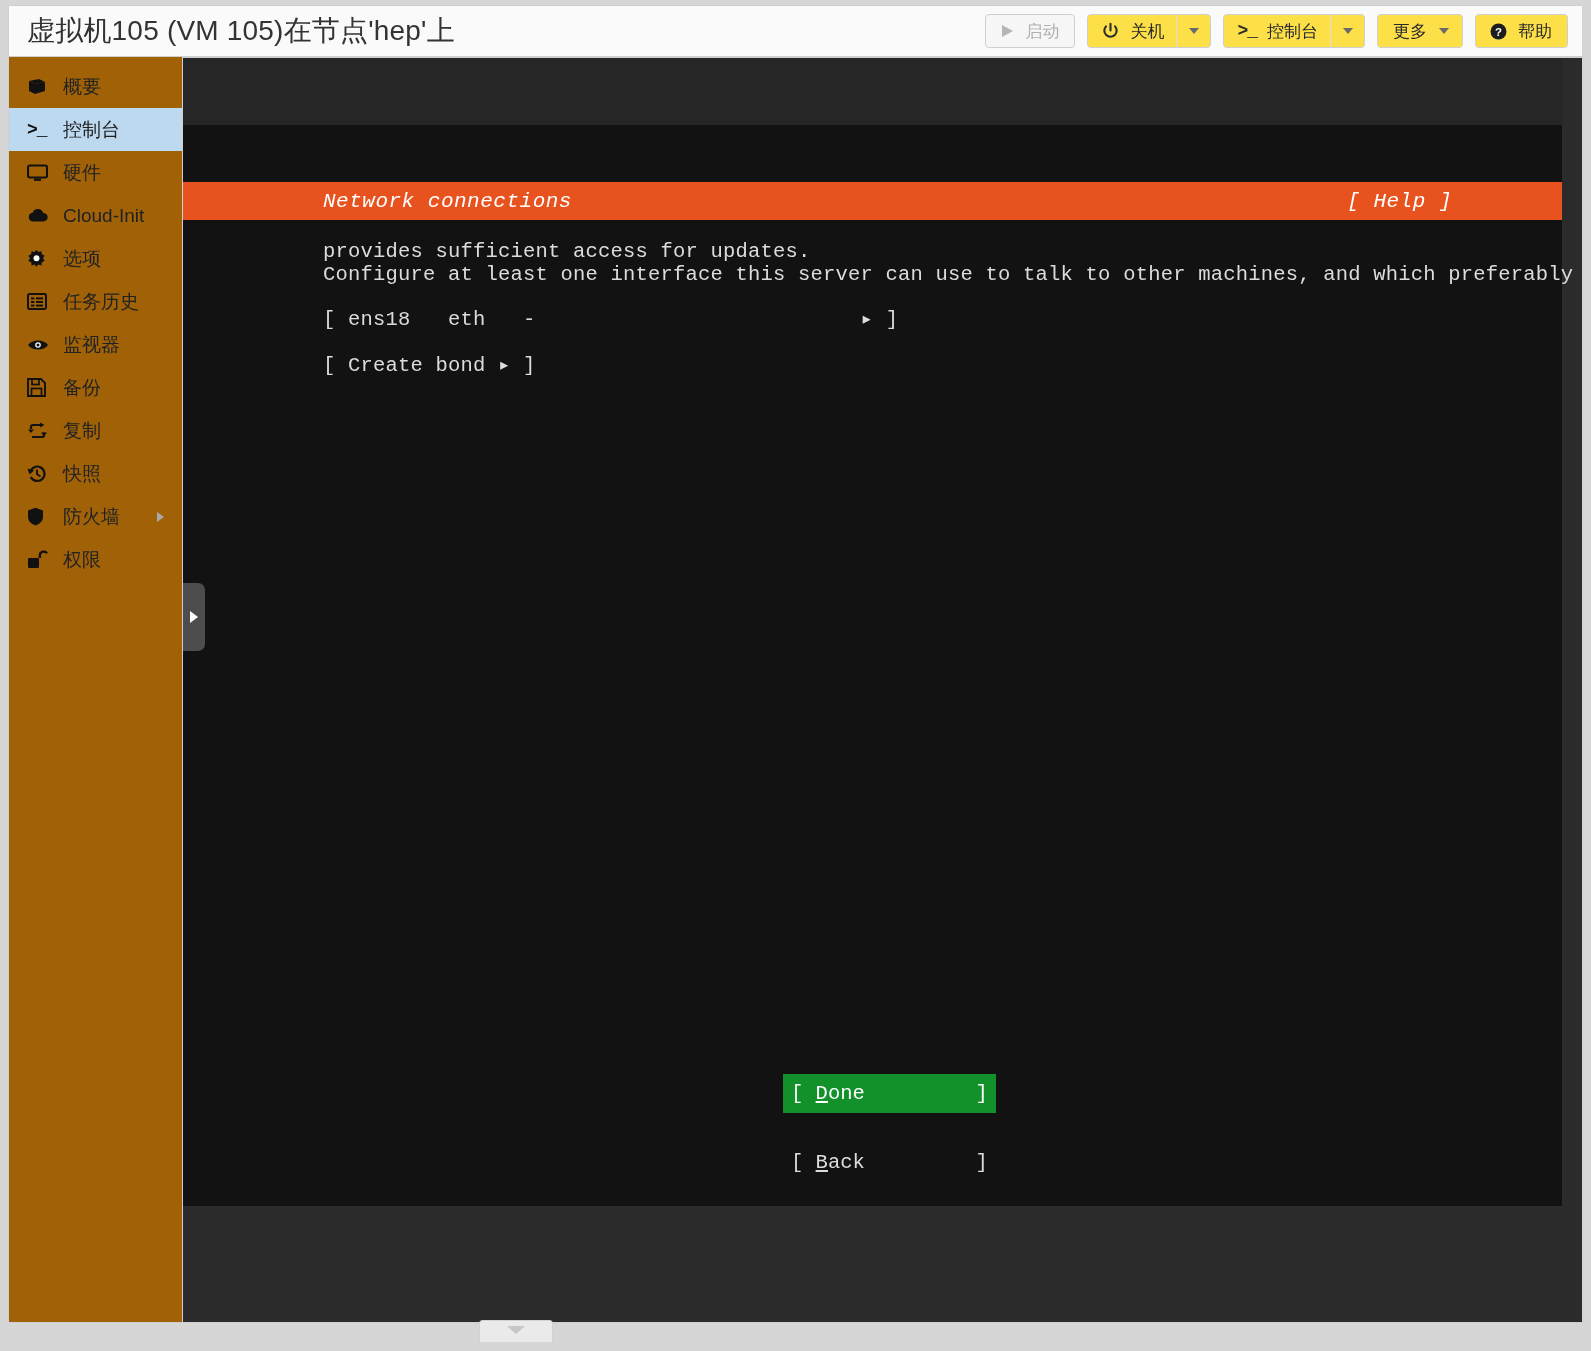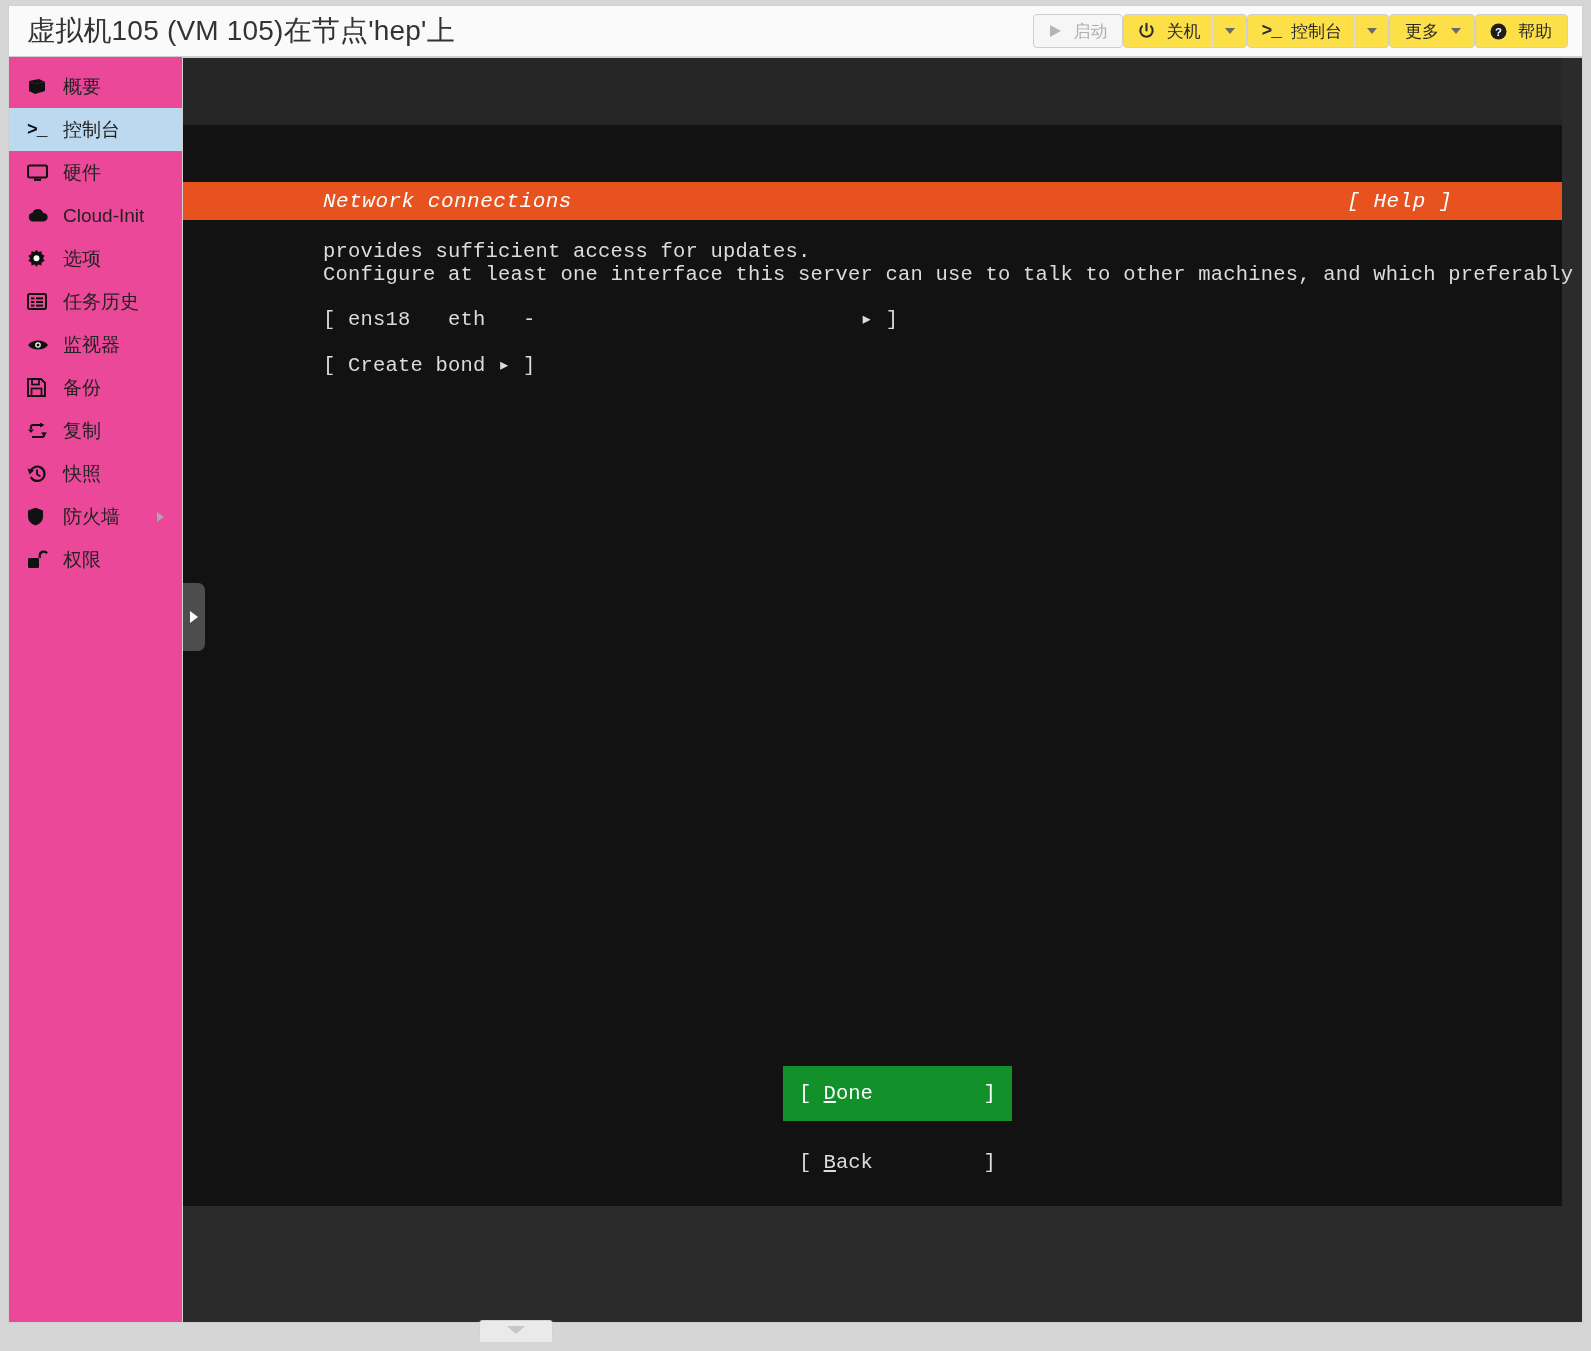--- a/index.html
+++ b/index.html
@@ -28,21 +28,21 @@
   .vm-title {
     margin-left: 18px;
     font-size: 28px;
     color: #333;
     letter-spacing: 0.2px;
     white-space: nowrap;
   }
   .topbar-actions {
     margin-left: auto;
     margin-right: 14px;
-    display: flex; align-items: flex-end; gap: 0;
+    display: flex; align-items: flex-end; gap: 12px;
   }
   .btn {
     display: flex; align-items: center;
     height: 34px;
     padding: 0 13px;
     background: #fde047;
     border: 1px solid #cfcfcf;
     border-radius: 4px;
     font-size: 17px;
     color: #2b2b2b;
@@ -64,21 +64,21 @@
     border-left: 5px solid transparent;
     border-right: 5px solid transparent;
     border-top: 6px solid #6a6a6a;
   }
   .caret.plain { margin-left: 10px; }
 
   
   .sidebar {
     position: absolute; left: 8px; top: 57px;
     width: 175px; height: 1266px;
-    background: #ec4899;
+    background: #a16207;
     border: 1px solid #d0d0d0;
     border-top: none;
     padding-top: 8px;
   }
   .side-item {
     display: flex; align-items: center;
     height: 43px;
     padding-left: 18px;
     font-size: 19px;
     color: #222;
@@ -159,21 +159,21 @@
   .tline.blank { color: transparent; }
 
   .btnstack {
     position: absolute;
     left: 600px; top: 980px;
     font-family: "Liberation Mono", monospace;
     font-size: 20.5px;
     line-height: 22.7px;
     white-space: pre;
   }
-  .tbtn { color: #dcdcdc; padding: 16px; }
+  .tbtn { color: #dcdcdc; padding: 8px; }
   .tbtn.sel { background: #12912b; color: #ffffff; }
   .tbtn u { text-underline-offset: 2px; }
 
   .vnc-bottom {
     position: absolute; left: 0; top: 1148px;
     width: 1379px; height: 118px;
     background: #2b2b2b;
   }
 
   

